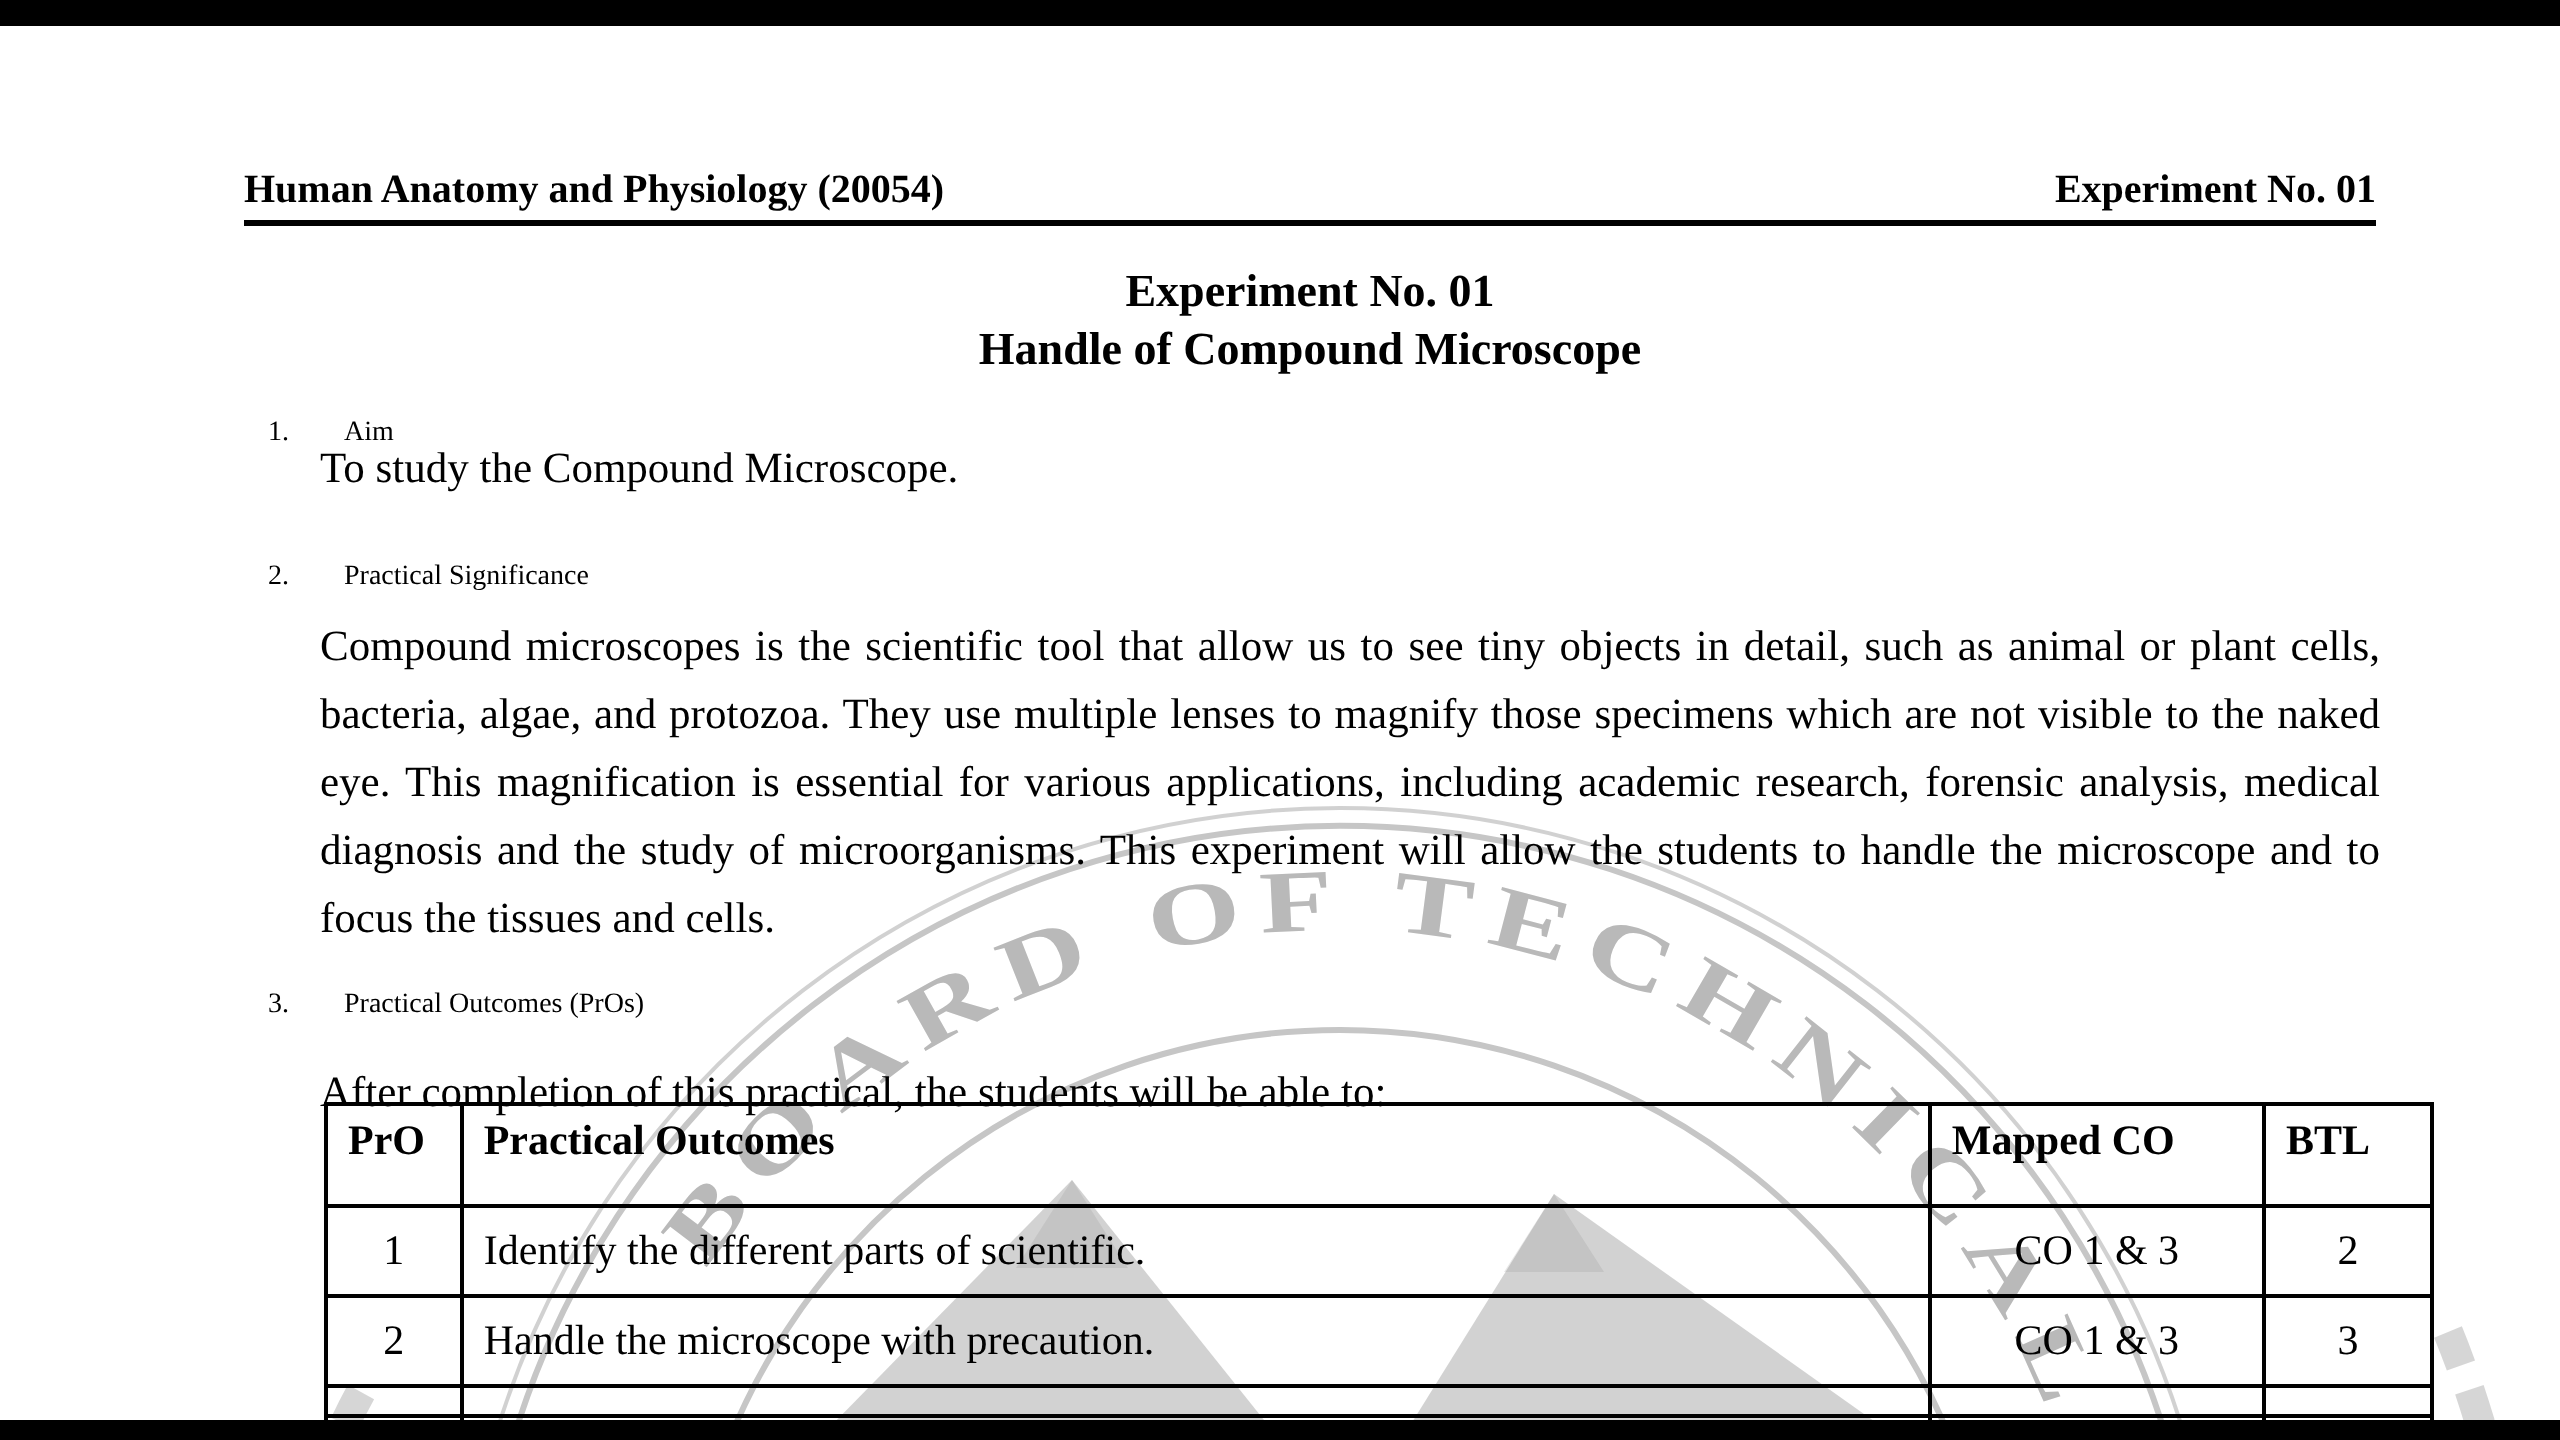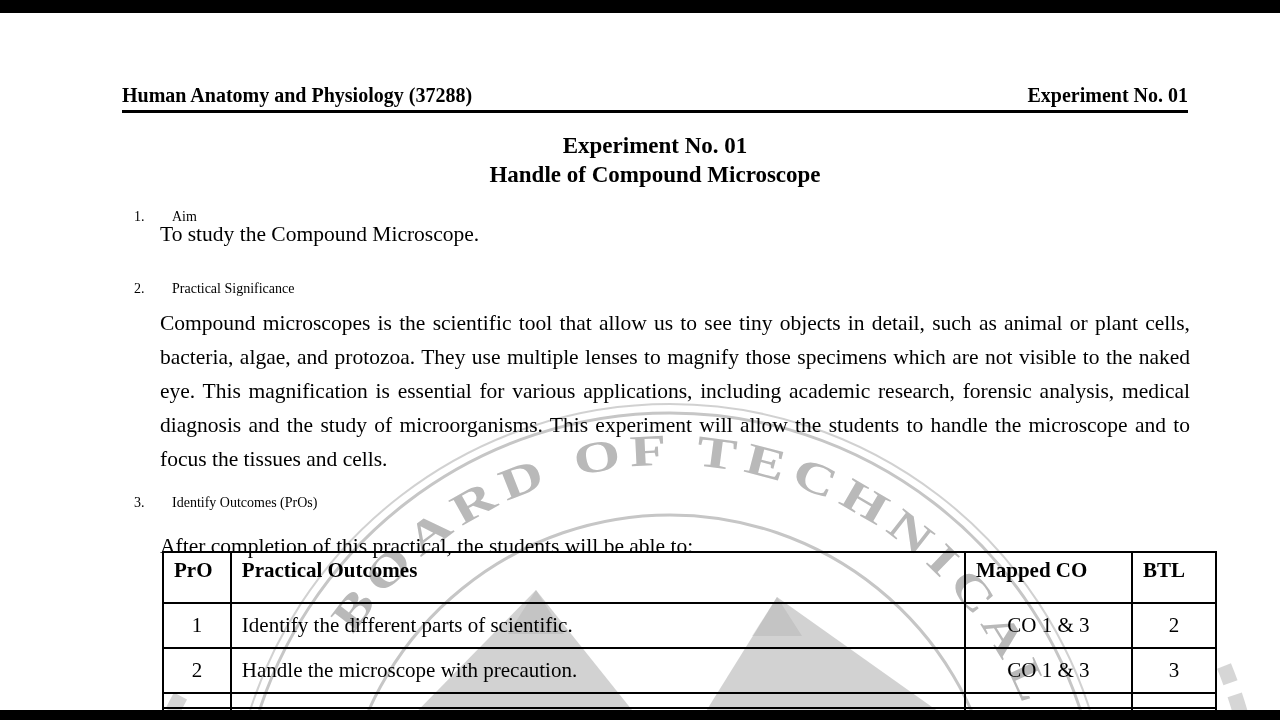--- a/index.html
+++ b/index.html
@@ -63,42 +63,42 @@
 
     <polygon points="536,590 340,790 696,790" opacity="0.38" fill="#8a8a8a"></polygon>
     <polygon points="777,597 657,790 1049,790" opacity="0.38" fill="#8a8a8a"></polygon>
     <polygon points="536,590 508,634 564,634" opacity="0.2" fill="#8a8a8a"></polygon>
     <polygon points="777,597 752,636 802,636" opacity="0.2" fill="#8a8a8a"></polygon>
   </svg>
 
   <div class="content">
 
     <div class="doc-header">
-      <span>Human Anatomy and Physiology (37288)</span>
+      <span>Human Anatomy and Physiology (20054)</span>
       <span>Experiment No. 01</span>
     </div>
     <div class="rule"></div>
 
     <div class="doc-title">
       <div>Experiment No. 01</div>
       <div>Handle of Compound Microscope</div>
     </div>
 
     <div class="sec-head" style="top:204px;">
       <span class="num">1.</span><span>Aim</span>
     </div>
     <div class="sec-body" style="top:220px;">To study the Compound Microscope.</div>
 
     <div class="sec-head" style="top:276px;">
       <span class="num">2.</span><span>Practical Significance</span>
     </div>
     <div class="para" style="top:306px;">Compound microscopes is the scientific tool that allow us to see tiny objects in detail, such as animal or plant cells, bacteria, algae, and protozoa. They use multiple lenses to magnify those specimens which are not visible to the naked eye. This magnification is essential for various applications, including academic research, forensic analysis, medical diagnosis and the study of microorganisms. This experiment will allow the students to handle the microscope and to focus the tissues and cells.</div>
 
     <div class="sec-head" style="top:490px;">
-      <span class="num">3.</span><span>Identify Outcomes (PrOs)</span>
+      <span class="num">3.</span><span>Practical Outcomes (PrOs)</span>
     </div>
     <div class="sec-body" style="top:532px;">After completion of this practical, the students will be able to:</div>
 
     <table class="outcomes">
       <colgroup>
         <col class="col-pro">
           <col class="col-out">
           <col class="col-co">
           <col class="col-btl">
       </colgroup>

